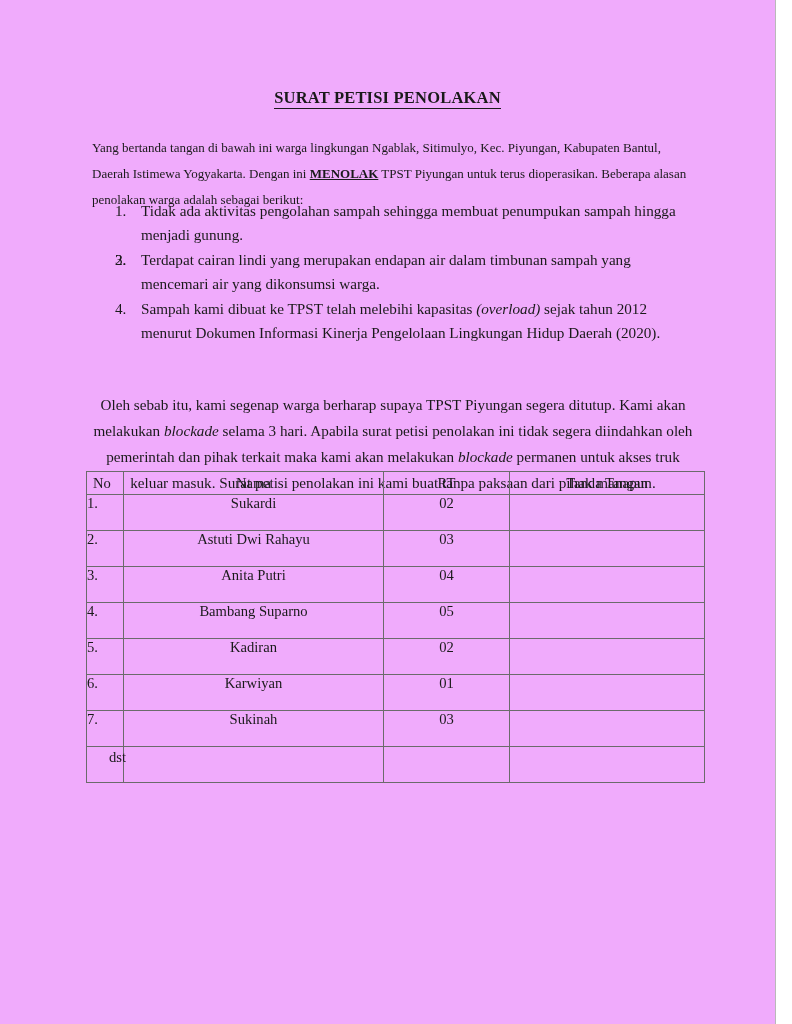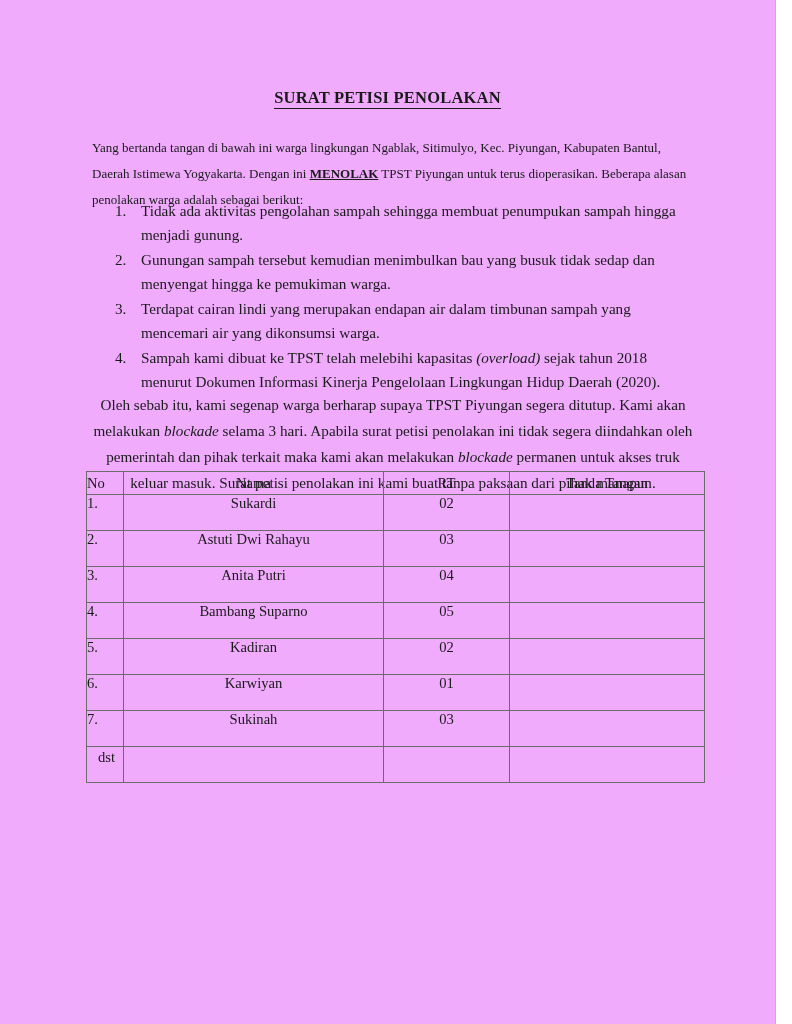--- a/index.html
+++ b/index.html
@@ -123,21 +123,21 @@
   .col-rt    { width: 126px; }
   .col-ttd   { width: 195px; }
 
   table.sig-table thead th {
     height: 22px;
     line-height: 22px;
     text-align: center;
   }
   table.sig-table thead th.h-no {
     text-align: left;
-    padding-left: 0;
+    padding-left: 6px;
   }
 
   table.sig-table tbody td {
     height: 35px;
   }
   td.c-no {
     text-align: left;
     padding: 2px 0 0 7px;
   }
   td.c-nama,
@@ -145,48 +145,48 @@
     text-align: center;
     padding-top: 2px;
   }
   td.c-ttd { text-align: center; }
 
   tr.dst-row td {
     height: 21px;
     line-height: 21px;
   }
   tr.dst-row td.c-no {
-    padding: 0 0 0 11px;
+    padding: 0 0 0 22px;
   }
 </style>
 </head>
 <body>
 
 <div class="sheet">
 
   <div class="doc-title">
     <span>SURAT PETISI PENOLAKAN</span>
   </div>
 
   <p class="intro">
     <span>Yang bertanda tangan di bawah ini warga lingkungan Ngablak, Sitimulyo, Kec. Piyungan, Kabupaten Bantul, Daerah Istimewa Yogyakarta. Dengan ini </span><span class="b-u">MENOLAK</span><span> TPST Piyungan untuk terus dioperasikan. Beberapa alasan penolakan warga adalah sebagai berikut:</span>
   </p>
 
   <ol class="reasons">
     <li>
       <span class="num">1.</span><span>Tidak ada aktivitas pengolahan sampah sehingga membuat penumpukan sampah hingga menjadi gunung.</span>
     </li>
     <li>
-      <span class="num">2.</span><span>Gunungan sampah tersebut kemudian menimbulkan bau yang busuk tidak sedap dan menyengat hingga ke pemukiman warga.</span>
+      <span class="num">2.</span>
     </li>
     <li>
       <span class="num">3.</span><span>Terdapat cairan lindi yang merupakan endapan air dalam timbunan sampah yang mencemari air yang dikonsumsi warga.</span>
     </li>
     <li>
-      <span class="num">4.</span><span>Sampah kami dibuat ke TPST telah melebihi kapasitas </span><em>(overload)</em><span> sejak tahun 2018 menurut Dokumen Informasi Kinerja Pengelolaan Lingkungan Hidup Daerah (2020).</span>
+      <span class="num">4.</span><span>Sampah kami dibuat ke TPST telah melebihi kapasitas </span><em>(overload)</em><span> sejak tahun 2012 menurut Dokumen Informasi Kinerja Pengelolaan Lingkungan Hidup Daerah (2020).</span>
     </li>
   </ol>
 
   <p class="closing">
     <span>Oleh sebab itu, kami segenap warga berharap supaya TPST Piyungan segera ditutup. Kami akan melakukan </span><em>blockade</em><span> selama 3 hari. Apabila surat petisi penolakan ini tidak segera diindahkan oleh pemerintah dan pihak terkait maka kami akan melakukan </span><em>blockade</em><span> permanen untuk akses truk keluar masuk. Surat petisi penolakan ini kami buat tanpa paksaan dari pihak manapun.</span>
   </p>
 
   <div class="sig-table-wrap">
     <table class="sig-table">
       <colgroup>

